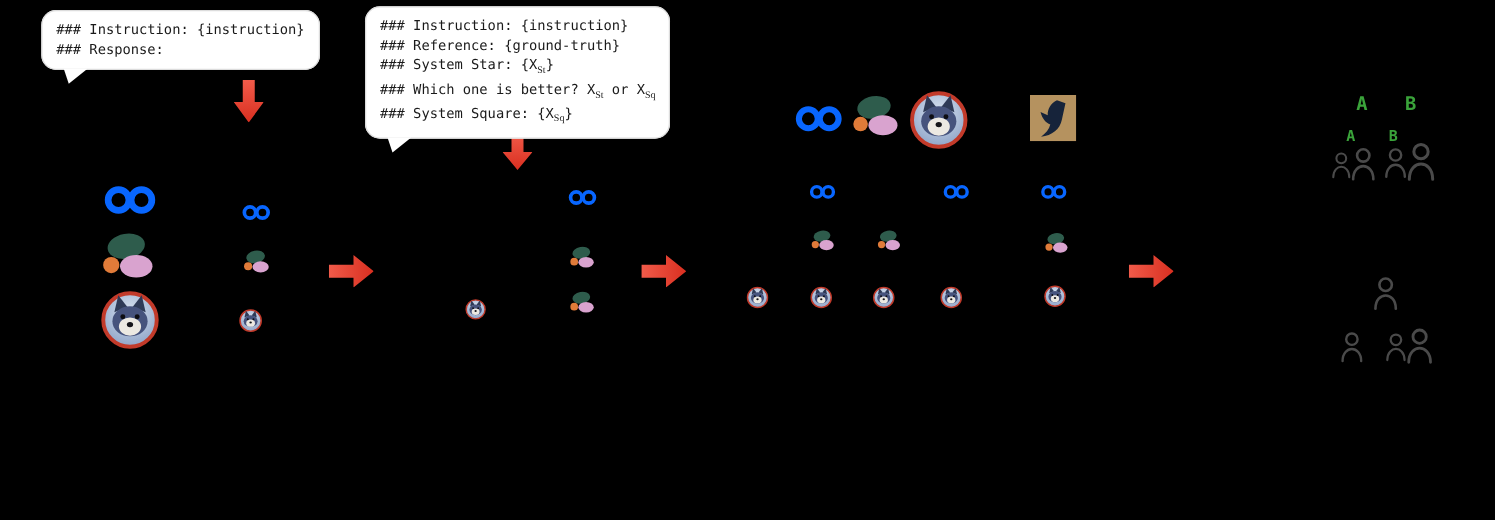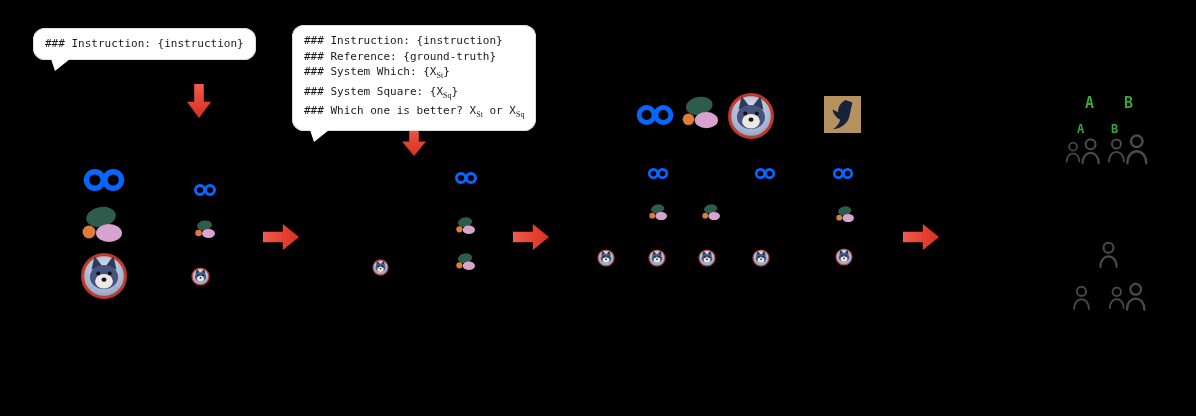--- a/index.html
+++ b/index.html
@@ -1,21 +1,20 @@
 <!DOCTYPE html>
 <html><head>
 <meta charset="utf-8">
 <style>
   * { margin:0; padding:0; box-sizing:border-box; }
   html,body { background:#000; }
   #canvas {
     position:relative; width:1196px; height:306px;
     background:#000; overflow:hidden;
     font-family:"DejaVu Sans", sans-serif;
-    margin-top:20px;
   }
   .bubble {
     position:absolute; background:#fff; border-radius:12px;
     padding:8px 12px; white-space:nowrap;
     font-family:"DejaVu Sans Mono","Liberation Mono",monospace;
     font-size:11px; line-height:16px; color:#1a1a1a;
     box-shadow: inset 0 0 0 1px #dcdcdc;
     z-index:3;
   }
   .bubble::after {
@@ -81,28 +80,29 @@
       <use href="#sym-person" x="0" y="4" width="19" height="24"></use>
       <use href="#sym-person" x="16" y="0" width="24" height="30"></use>
     </symbol>
   </defs>
 </svg>
 
 <div id="canvas">
 
   <div class="bubble" style="left:33px; top:8px;">
     <div>### Instruction: {instruction}</div>
+    <div>### Response:</div>
   </div>
 
   <div class="bubble" style="left:292px; top:5px; line-height:15.5px;">
     <div>### Instruction: {instruction}</div>
     <div>### Reference: {ground-truth}</div>
-    <div><span>### System Which: {X</span><sub>St</sub><span>}</span></div>
+    <div><span>### System Star: {X</span><sub>St</sub><span>}</span></div>
+    <div><span>### Which one is better? X</span><sub>St</sub><span> or X</span><sub>Sq</sub></div>
     <div><span>### System Square: {X</span><sub>Sq</sub><span>}</span></div>
-    <div><span>### Which one is better? X</span><sub>St</sub><span> or X</span><sub>Sq</sub></div>
   </div>
 
   <div class="arrow-down" style="left:187px; top:64px;  width:24px; height:34px;"></div>
   <div class="arrow-down" style="left:402px; top:106px; width:24px; height:30px;"></div>
   <div class="arrow-right" style="left:263px; top:204px; width:36px; height:26px;"></div>
   <div class="arrow-right" style="left:513px; top:204px; width:36px; height:26px;"></div>
   <div class="arrow-right" style="left:903px; top:204px; width:36px; height:26px;"></div>
 
   <svg class="icon" style="left:82px; top:147px; width:44px; height:26px;">
       <use href="#sym-meta"></use>

